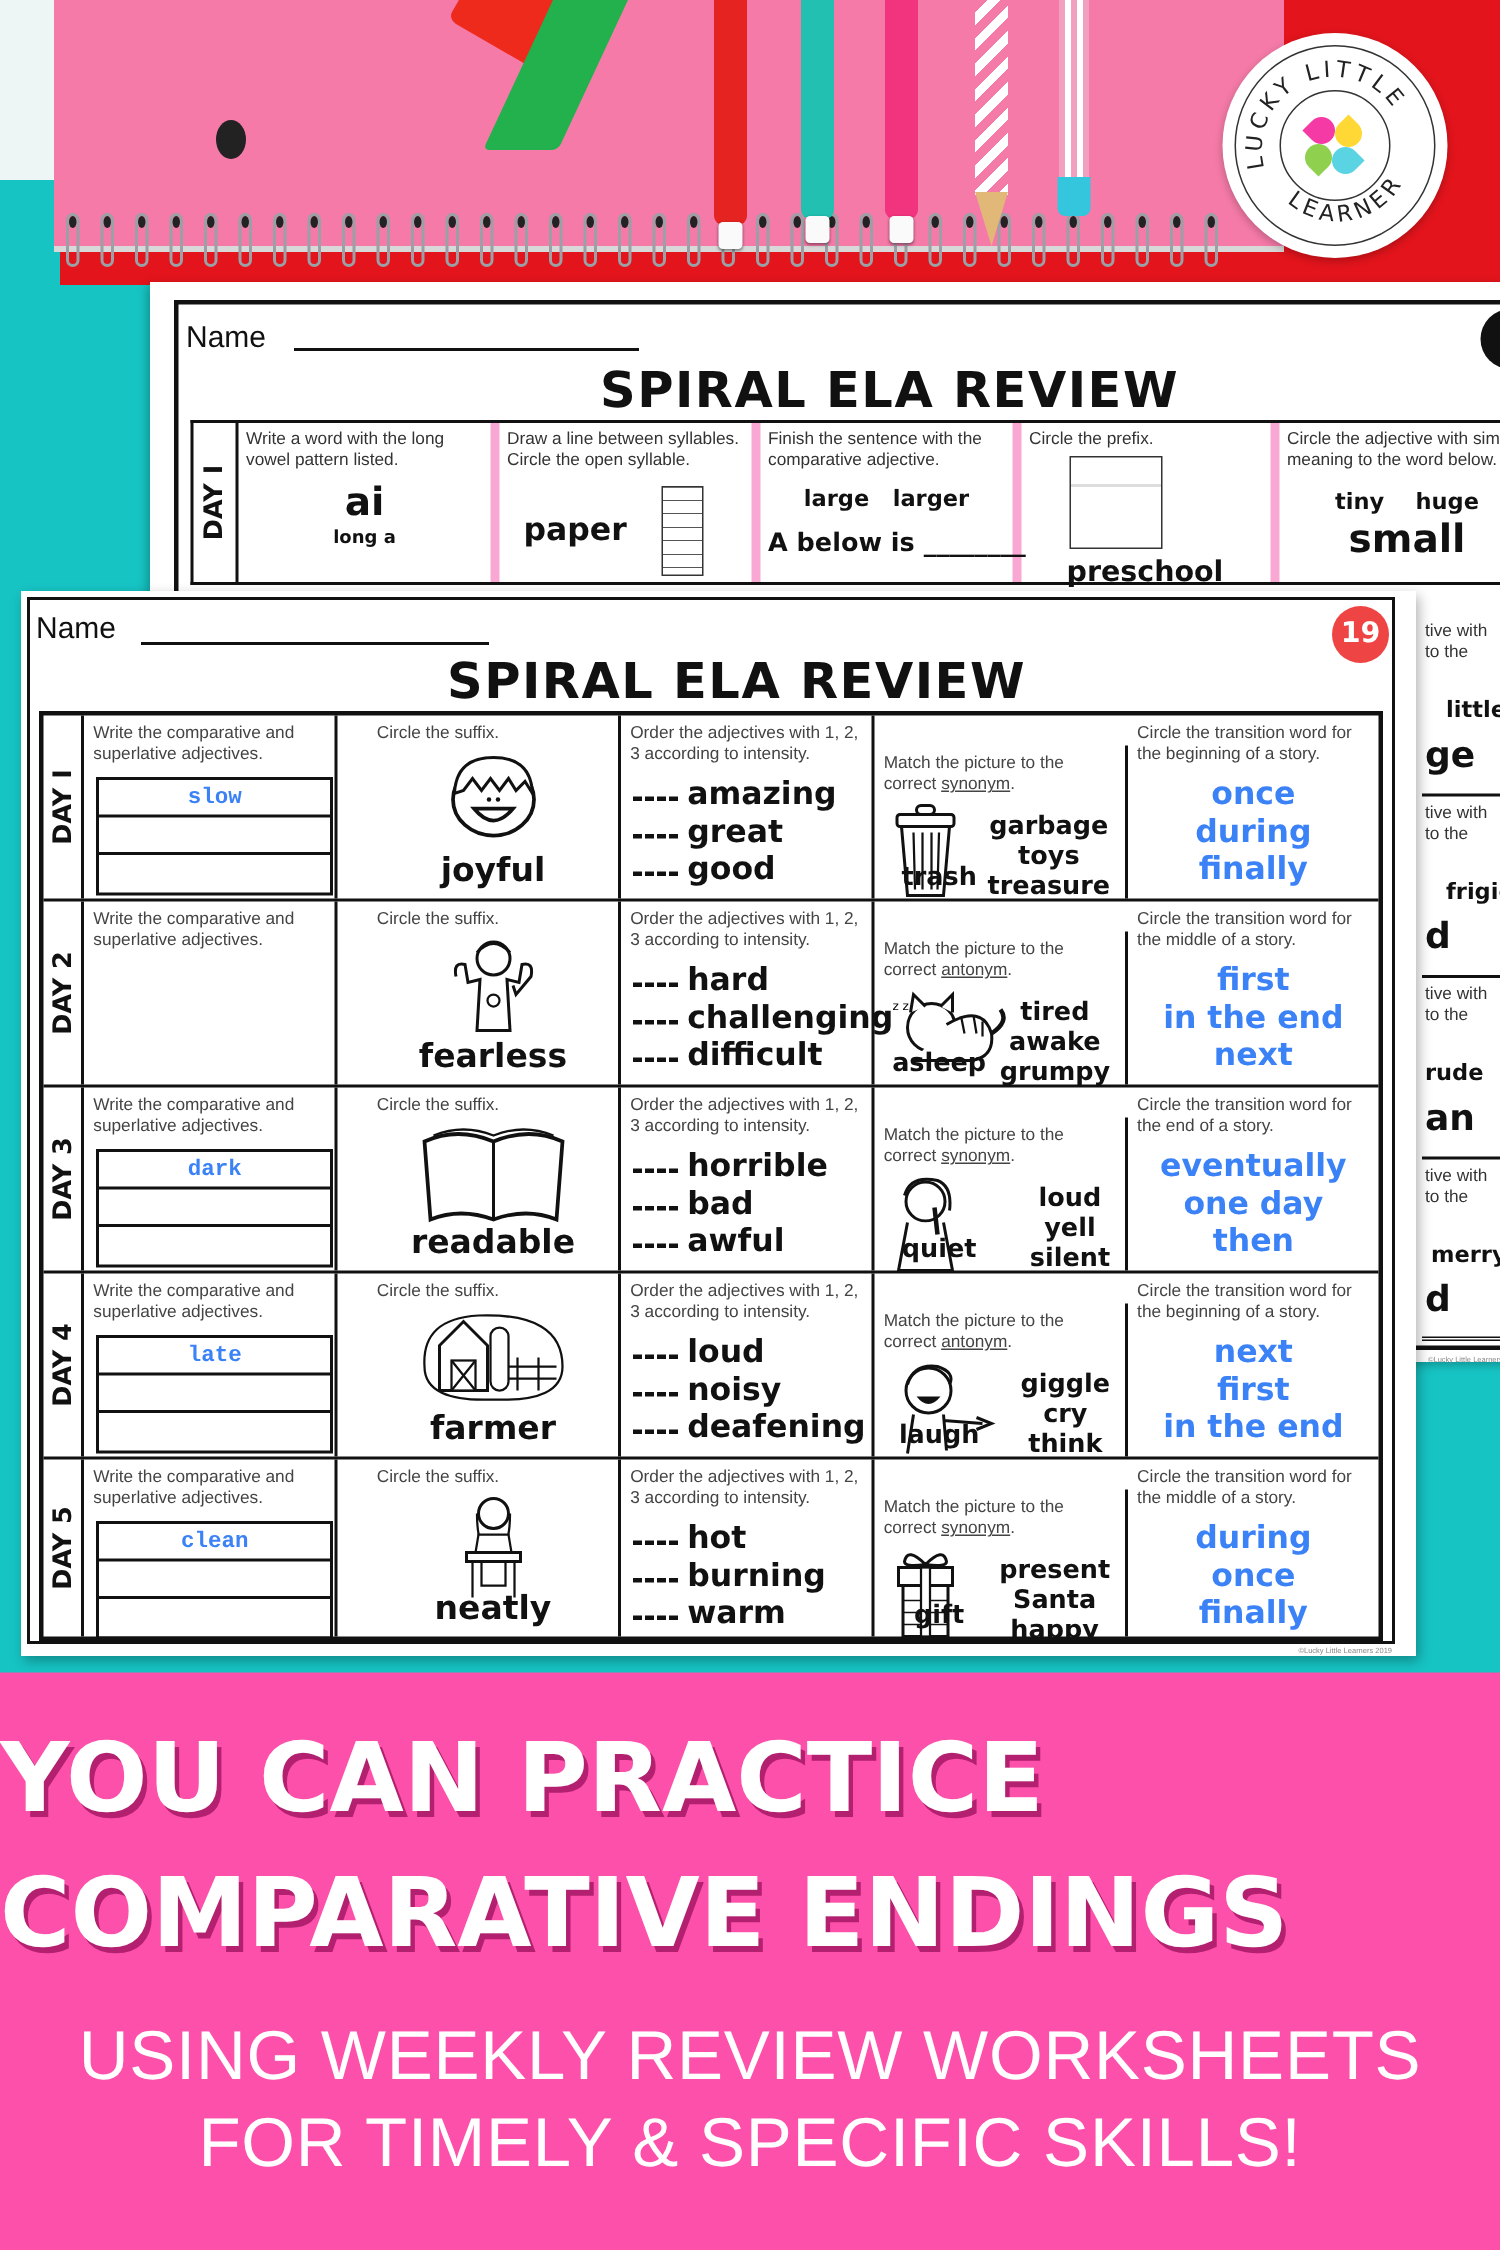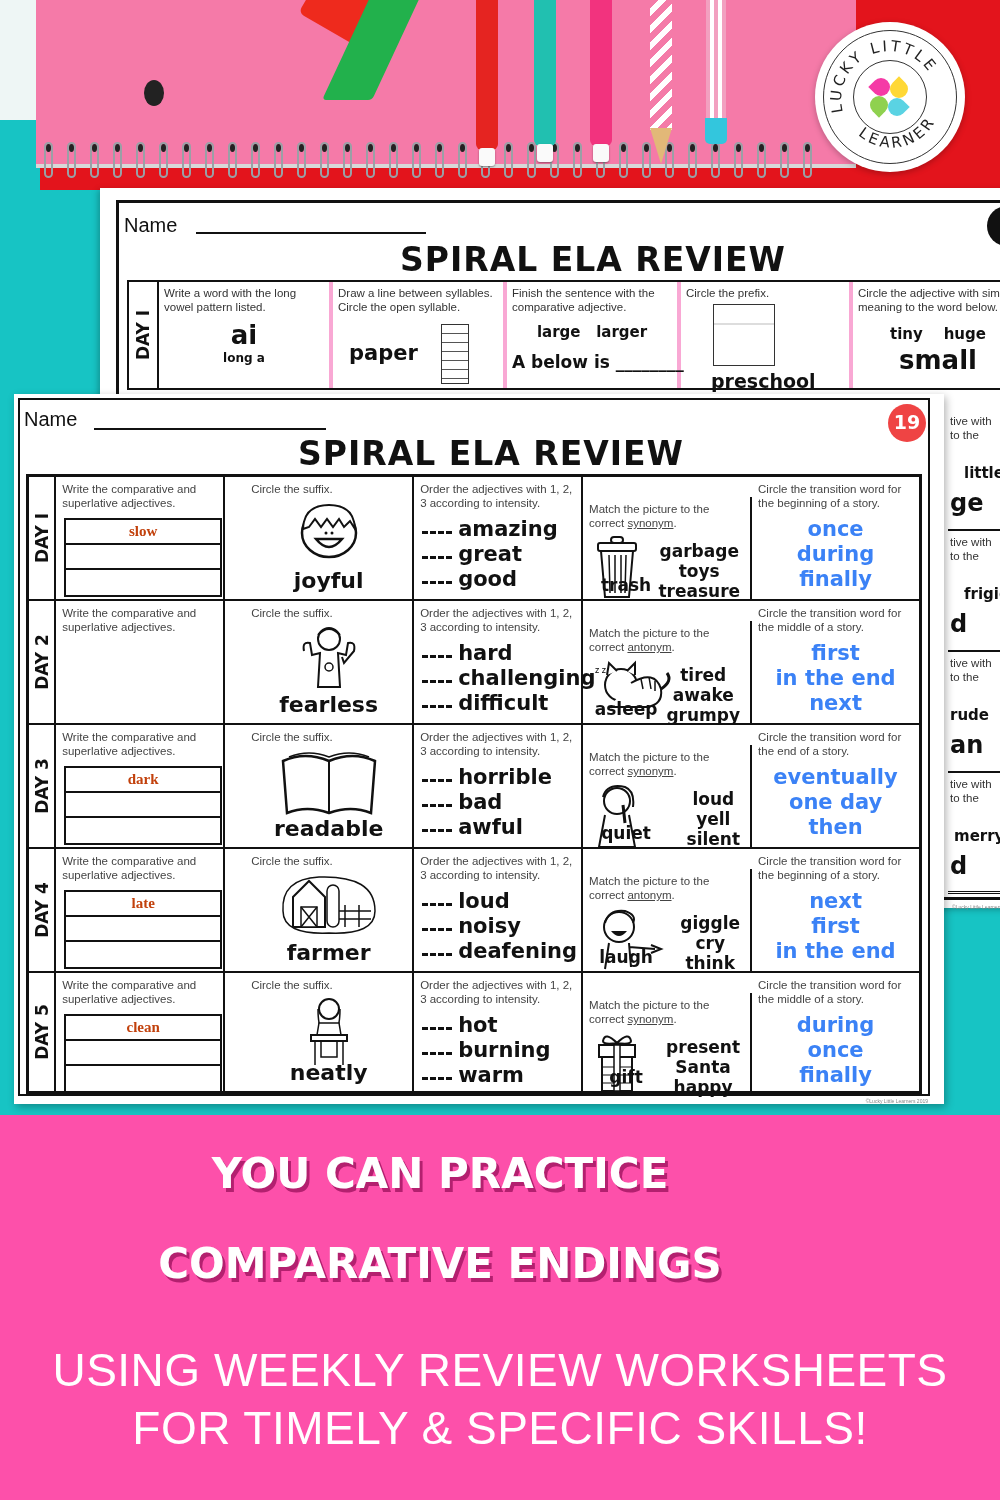--- a/index.html
+++ b/index.html
@@ -35,21 +35,21 @@
 
   
   .sheet-back { position: absolute; left: 100px; top: 188px; width: 920px; height: 720px; background: #fff; box-shadow: -2px 2px 6px rgba(0,0,0,.25); }
   .sheet-back .border { position: absolute; left: 16px; top: 12px; width: 900px; height: 700px; border: 3px solid #111; border-right: none; }
   .sheet-back .name { position: absolute; left: 24px; top: 26px; font-size: 20px; color: #111; }
   .sheet-back .name-line { position: absolute; left: 96px; top: 44px; width: 230px; border-bottom: 2px solid #111; }
   .sheet-back .title { position: absolute; left: 300px; top: 52px; font-family: "DejaVu Sans", sans-serif; font-weight: bold; font-size: 33px; letter-spacing: 1px; color: #111; }
   .sheet-back .badge-edge { position: absolute; left: 887px; top: 18px; width: 40px; height: 40px; border-radius: 50%; background: #111; }
   .back-row { position: absolute; left: 27px; top: 92px; height: 110px; display: flex; border: 2px solid #111; border-right: none; }
   .back-row .daycol { width: 30px; border-right: 2px solid #111; position: relative; }
-  .back-cell { border-right: 4px solid #f9a8d4; padding: 4px 5px; position: relative; font-size: 11.5px; color: #333; line-height: 1.25; }
+  .back-cell { border-right: 6px solid #f9a8d4; padding: 4px 5px; position: relative; font-size: 11.5px; color: #333; line-height: 1.25; }
   .big { font-family: "DejaVu Sans", sans-serif; font-weight: bold; color: #111; }
   .back-side { position: absolute; left: 848px; top: 222px; width: 72px; height: 486px; }
   .back-side .seg { height: 121px; border-bottom: 2px solid #111; position: relative; padding: 4px 0 0 2px; font-size: 11.5px; color: #333; line-height: 1.25; }
   .back-side .seg .word { position: absolute; font-family: "DejaVu Sans", sans-serif; font-weight: bold; font-size: 15px; color: #111; }
   .back-side .seg .frag { position: absolute; left: 2px; font-family: "DejaVu Sans", sans-serif; font-weight: bold; font-size: 24px; color: #111; }
   .back-copy { position: absolute; left: 852px; top: 716px; font-size: 5px; color: #888; }
 
   
   .sheet-front { position: absolute; left: 14px; top: 394px; width: 930px; height: 710px; background: #fff; box-shadow: 2px 3px 8px rgba(0,0,0,.3); }
   .sheet-front .frame { position: absolute; left: 4px; top: 4px; width: 912px; height: 698px; border: 2px solid #111; }
@@ -63,21 +63,21 @@
   .row:last-child { border-bottom: none; height: 118px; }
   .day { width: 28px; border-right: 2px solid #111; position: relative; }
   .day span { position: absolute; left: 50%; top: 50%; transform: translate(-50%,-50%) rotate(-90deg); white-space: nowrap; font-family: "DejaVu Sans", sans-serif; font-weight: bold; font-size: 17px; color: #111; }
   .cell { border-right: 2px solid #111; position: relative; padding: 5px 6px; }
   .cell:last-child { border-right: none; }
   .c1 { width: 174px; } .c2 { width: 174px; margin-left: 20px; } .c3 { width: 174px; } .c4 { width: 174px; margin-top: 20px; } .c5 { width: 172px; }
   .instr { font-size: 11.5px; color: #444; line-height: 1.25; }
   .instr u { text-decoration: underline; }
 
   .adj-table { position: absolute; left: 8px; top: 41px; width: 158px; border: 2px solid #111; }
-  .adj-table div { height: 25px; border-bottom: 2px solid #111; text-align: center; font-family: Liberation Serif, serif; font-weight: bold; font-size: 15px; line-height: 23px; color: #c2410c; }
+  .adj-table div { height: 25px; border-bottom: 2px solid #111; text-align: center; font-family: Liberation Mono, monospace; font-weight: bold; font-size: 15px; line-height: 23px; color: #3b82f6; }
   .adj-table div:last-child { border-bottom: none; }
 
   .suffix-word { position: absolute; left: 0; right: 0; bottom: 6px; text-align: center; font-family: "DejaVu Sans", sans-serif; font-weight: bold; font-size: 22px; color: #111; }
   .pic { position: absolute; left: 50%; transform: translateX(-50%); top: 22px; }
 
   .order-list { position: absolute; left: 8px; top: 40px; }
   .order-list div { font-family: "DejaVu Sans", sans-serif; font-weight: bold; font-size: 21px; line-height: 25px; color: #111; white-space: nowrap; }
   .order-list .blank { display: inline-block; width: 30px; border-bottom: 3px dashed #111; margin-right: 6px; vertical-align: 2px; }
 
   .match-pic { position: absolute; left: 12px; top: 38px; }
@@ -85,21 +85,21 @@
   .match-opts { position: absolute; right: 10px; top: 44px; text-align: center; }
   .match-opts div { font-family: "DejaVu Sans", sans-serif; font-weight: bold; font-size: 17px; line-height: 20px; color: #111; }
 
   .trans-opts { position: absolute; left: 0; right: 0; top: 40px; text-align: center; }
   .trans-opts div { font-family: "DejaVu Sans", sans-serif; font-weight: bold; font-size: 21px; line-height: 25px; color: #3b82f6; }
 
   .f-copy { position: absolute; right: 16px; bottom: 0px; font-size: 5px; color: #888; }
 
   
   .banner { position: absolute; left: 0; top: 1115px; width: 1000px; height: 385px; background: #fd50aa; }
-  .headline { position: absolute; left: 0; width: 880px; text-align: center; font-family: "DejaVu Sans", sans-serif; font-weight: bold; color: #fff; font-size: 42px; letter-spacing: 0px; text-shadow: 3px 4px 0 #b3206f; }
+  .headline { position: absolute; left: 0; width: 880px; font-family: "DejaVu Sans", sans-serif; font-weight: bold; color: #fff; font-size: 64px; letter-spacing: 0px; text-shadow: 3px 4px 0 #b3206f; }
   .h1 { top: 34px; } .h2 { top: 124px; }
   .sub { position: absolute; left: 0; width: 1000px; text-align: center; font-family: "Liberation Sans", sans-serif; color: #fff; font-size: 46px; letter-spacing: 0.5px; }
   .s1 { top: 228px; } .s2 { top: 286px; }
 </style>
 </head>
 <body>
 
 <div class="photo">
   <div class="white-strip"></div>
   <div class="red-notebook"></div>

